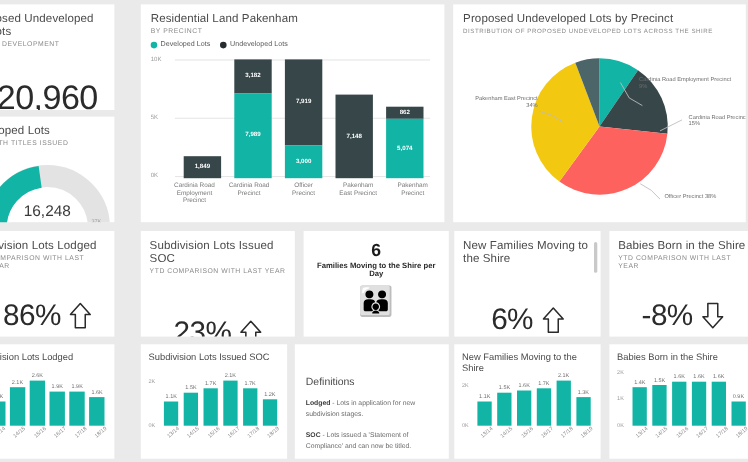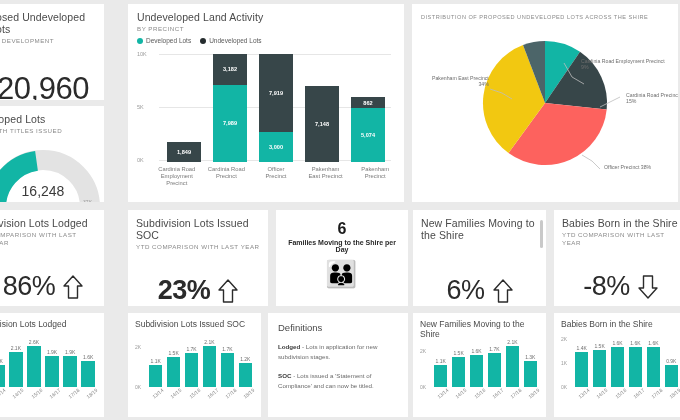--- a/index.html
+++ b/index.html
@@ -121,21 +121,21 @@
   .mini-xlabels {
     position: absolute; left: 14px; right: 2px;
     display: flex; justify-content: space-between;
   }
   .mini-x {
     width: 13%; font-size: 5px; color: #8a8a8a; text-align: center;
     transform: rotate(-40deg); transform-origin: center top;
   }
 
   
-  .def-title { font-size: 9.5px; color: #4a4a4a; }
+  .def-title { font-size: 9.5px; color: #4a4a4a; margin-top: 20px; }
   .def-p { font-size: 6.2px; color: #6a6a6a; line-height: 10px; margin-top: 9px; }
   .def-p b { color: #3a3a3a; font-weight: bold; }
 
   
   .fam-num { font-size: 16px; font-weight: bold; color: #1a1a1a; text-align: center; }
   .fam-cap { font-size: 7px; font-weight: bold; color: #2a2a2a; text-align: center; margin-top: 1px; }
   .fam-emoji { text-align: center; font-size: 26px; line-height: 30px; }
 
   .scrollbar {
     position: absolute; width: 3px; background: #c9c9c9; border-radius: 2px;
@@ -159,21 +159,21 @@
       <svg width="122" height="70" viewBox="0 0 122 70" style="position:absolute;left:-8px;top:4px;">
         <path d="M 14 68 A 47 47 0 0 1 108 68" fill="none" stroke="#e3e3e3" stroke-width="20"></path>
         <path d="M 14 68 A 47 47 0 0 1 54.5 21.8" fill="none" stroke="#12B5A5" stroke-width="20"></path>
       </svg>
       <div class="gauge-val">16,248</div>
       <div class="gauge-max">37K</div>
     </div>
   </div>
 
   <div class="card" style="left:128px; top:4px; width:276px; height:198px; padding:7px 9px;">
-    <div class="card-title">Undeveloped Land Activity</div>
+    <div class="card-title">Residential Land Pakenham</div>
     <div class="card-sub">BY PRECINCT</div>
 
     <div class="legend">
       <div class="legend-item">
         <span class="legend-dot" style="background:#12B5A5;"></span>
         <span class="legend-label">Developed Lots</span>
       </div>
       <div class="legend-item">
         <span class="legend-dot" style="background:#252C2E;"></span>
         <span class="legend-label">Undeveloped Lots</span>
@@ -235,20 +235,21 @@
     <div class="xlabels" style="top:162px;">
       <div class="xlabel">Cardinia Road Employment Precinct</div>
       <div class="xlabel">Cardinia Road Precinct</div>
       <div class="xlabel">Officer Precinct</div>
       <div class="xlabel">Pakenham East Precinct</div>
       <div class="xlabel">Pakenham Precinct</div>
     </div>
   </div>
 
   <div class="card" style="left:412px; top:4px; width:266px; height:198px; padding:7px 9px;">
+    <div class="card-title">Proposed Undeveloped Lots by Precinct</div>
     <div class="card-sub" style="font-size:5.6px;">DISTRIBUTION OF PROPOSED UNDEVELOPED LOTS ACROSS THE SHIRE</div>
 
     <div class="pie-wrap">
       <svg width="266" height="150" viewBox="0 0 266 150" style="position:absolute;left:-9px;top:16px;">
         <g transform="translate(133,66)">
 
           <path d="M 0 0 L 0 -62 A 62 62 0 0 1 35.0 -51.2 Z" fill="#12B5A5"></path>
 
           <path d="M 0 0 L 35.0 -51.2 A 62 62 0 0 1 61.7 6.5 Z" fill="#374649"></path>
 
@@ -294,21 +295,21 @@
       <span class="trend-pct">86%</span>
       <svg class="arrow" viewBox="0 0 20 26">
         <path d="M10 2 L19 12 L14.5 12 L14.5 24 L5.5 24 L5.5 12 L1 12 Z" fill="none" stroke="#2b2b2b" stroke-width="1.4" stroke-linejoin="round"></path>
       </svg>
     </div>
   </div>
 
   <div class="card" style="left:128px; top:210px; width:140px; height:96px; padding:7px 8px;">
     <div class="card-title">Subdivision Lots Issued SOC</div>
     <div class="card-sub">YTD COMPARISON WITH LAST YEAR</div>
-    <div class="trend-row" style="margin-top:24px;font-weight:bold;">
+    <div class="trend-row" style="margin-top:36px;">
       <span class="trend-pct">23%</span>
       <svg class="arrow" viewBox="0 0 20 26">
         <path d="M10 2 L19 12 L14.5 12 L14.5 24 L5.5 24 L5.5 12 L1 12 Z" fill="none" stroke="#2b2b2b" stroke-width="1.4" stroke-linejoin="round"></path>
       </svg>
     </div>
   </div>
 
   <div class="card" style="left:276px; top:210px; width:132px; height:96px; padding:10px 8px;">
     <div class="fam-num">6</div>
     <div class="fam-cap">Families Moving to the Shire per Day</div>

